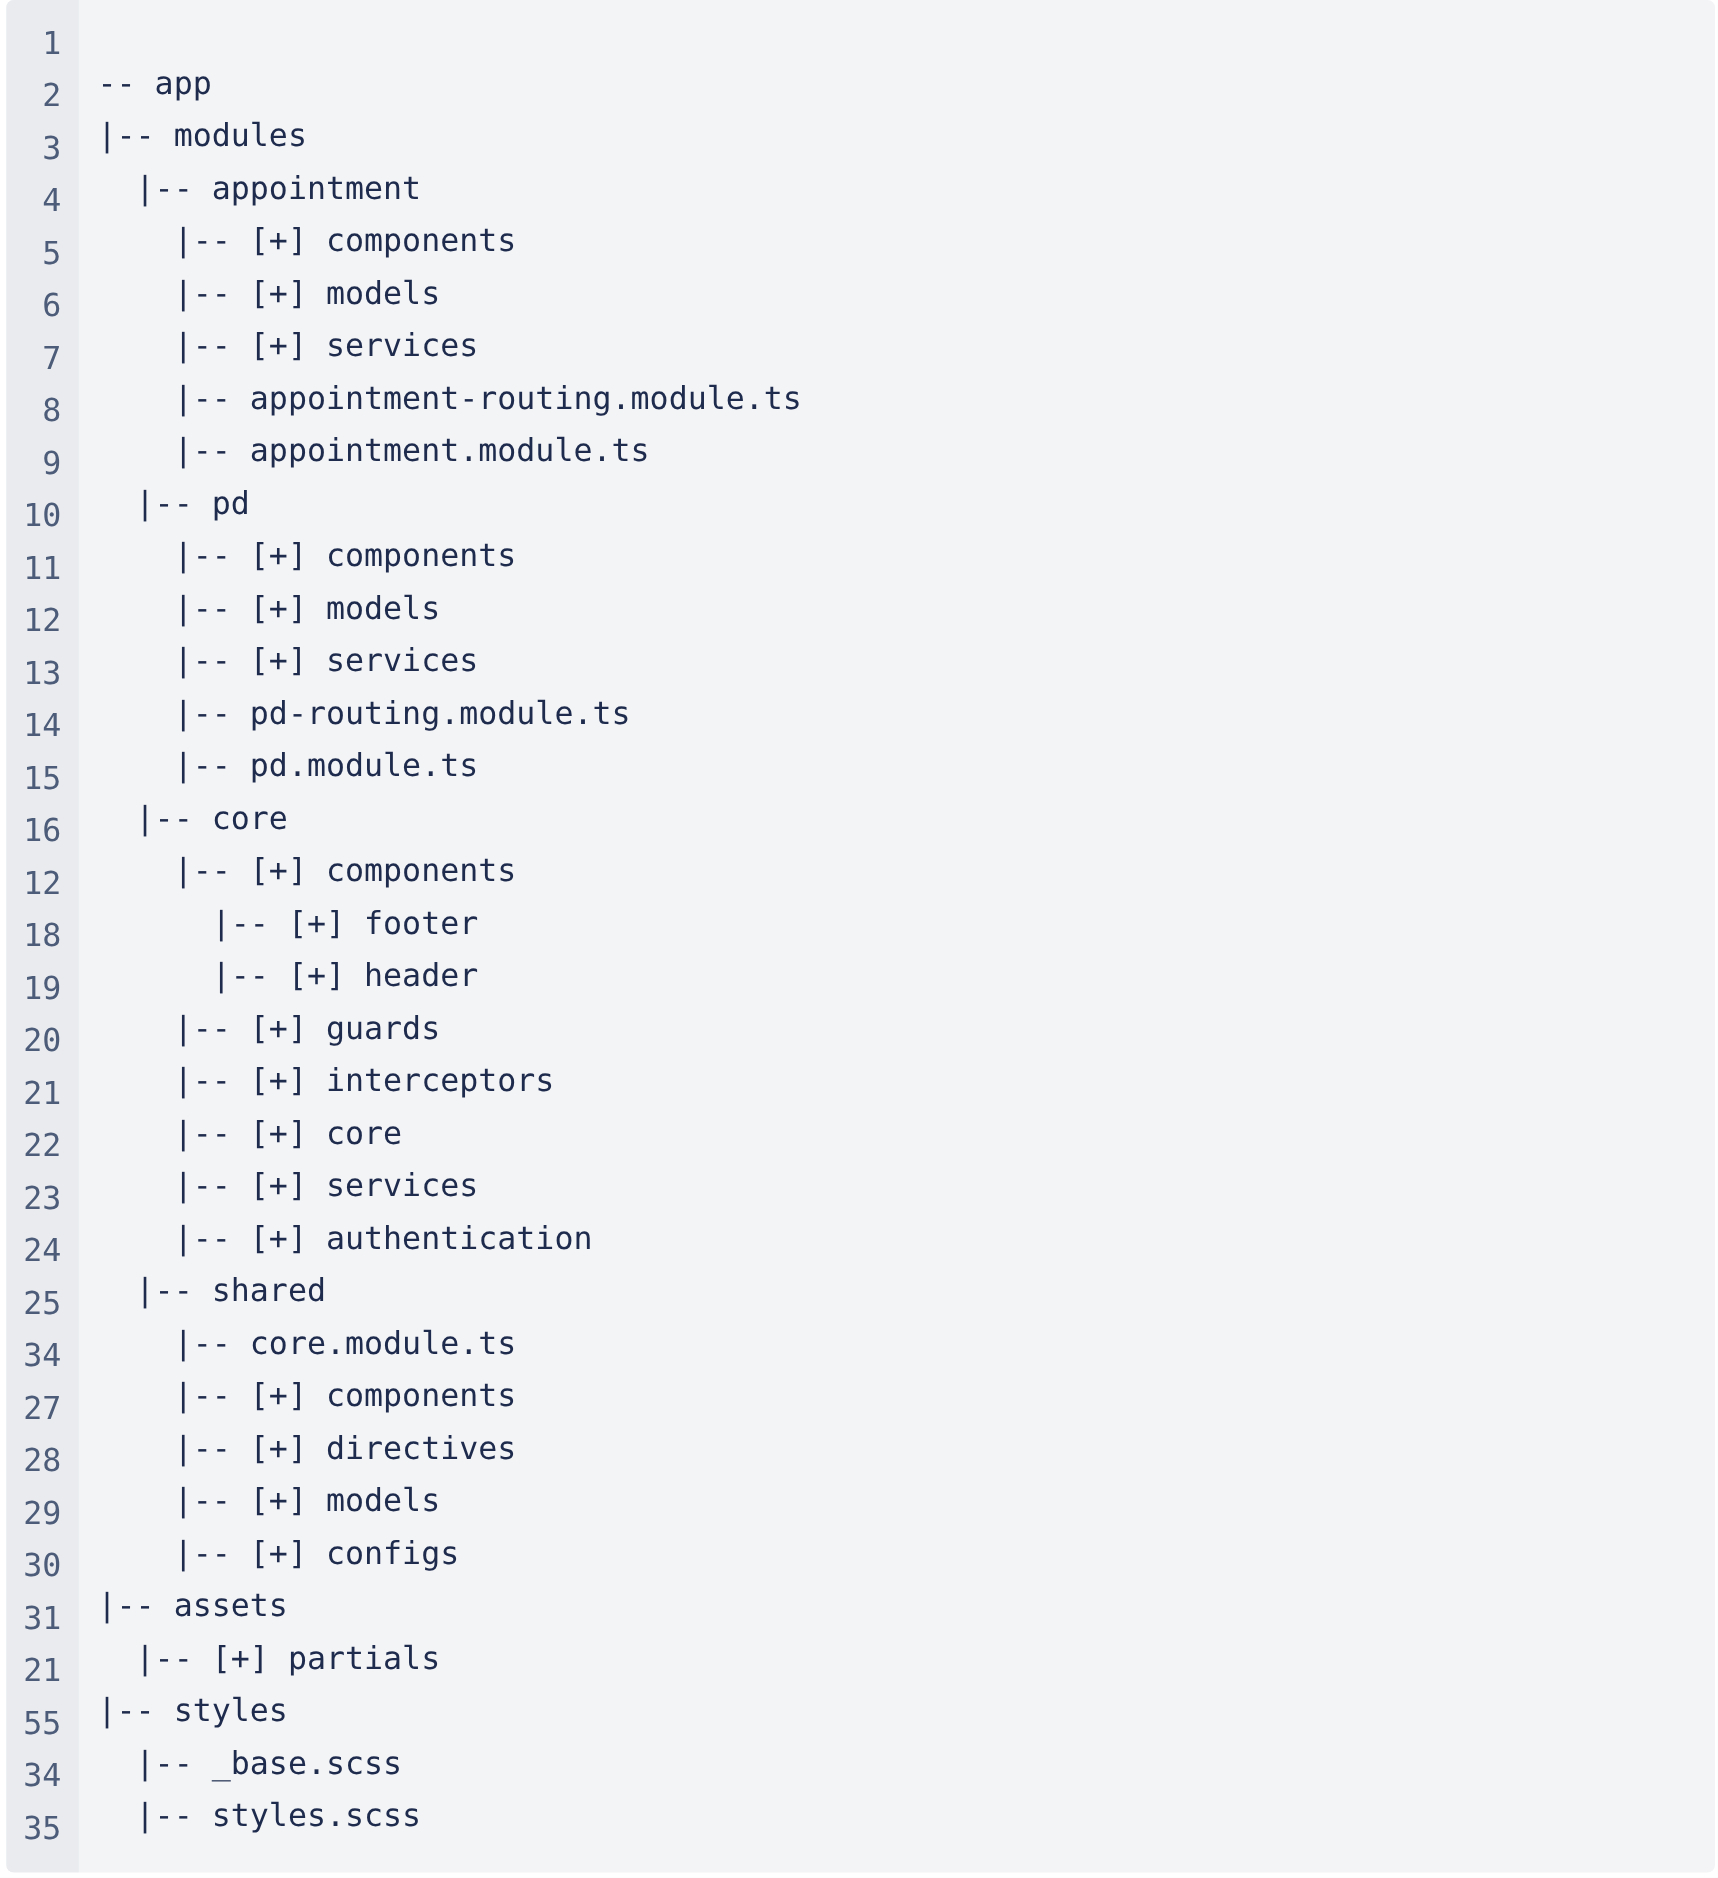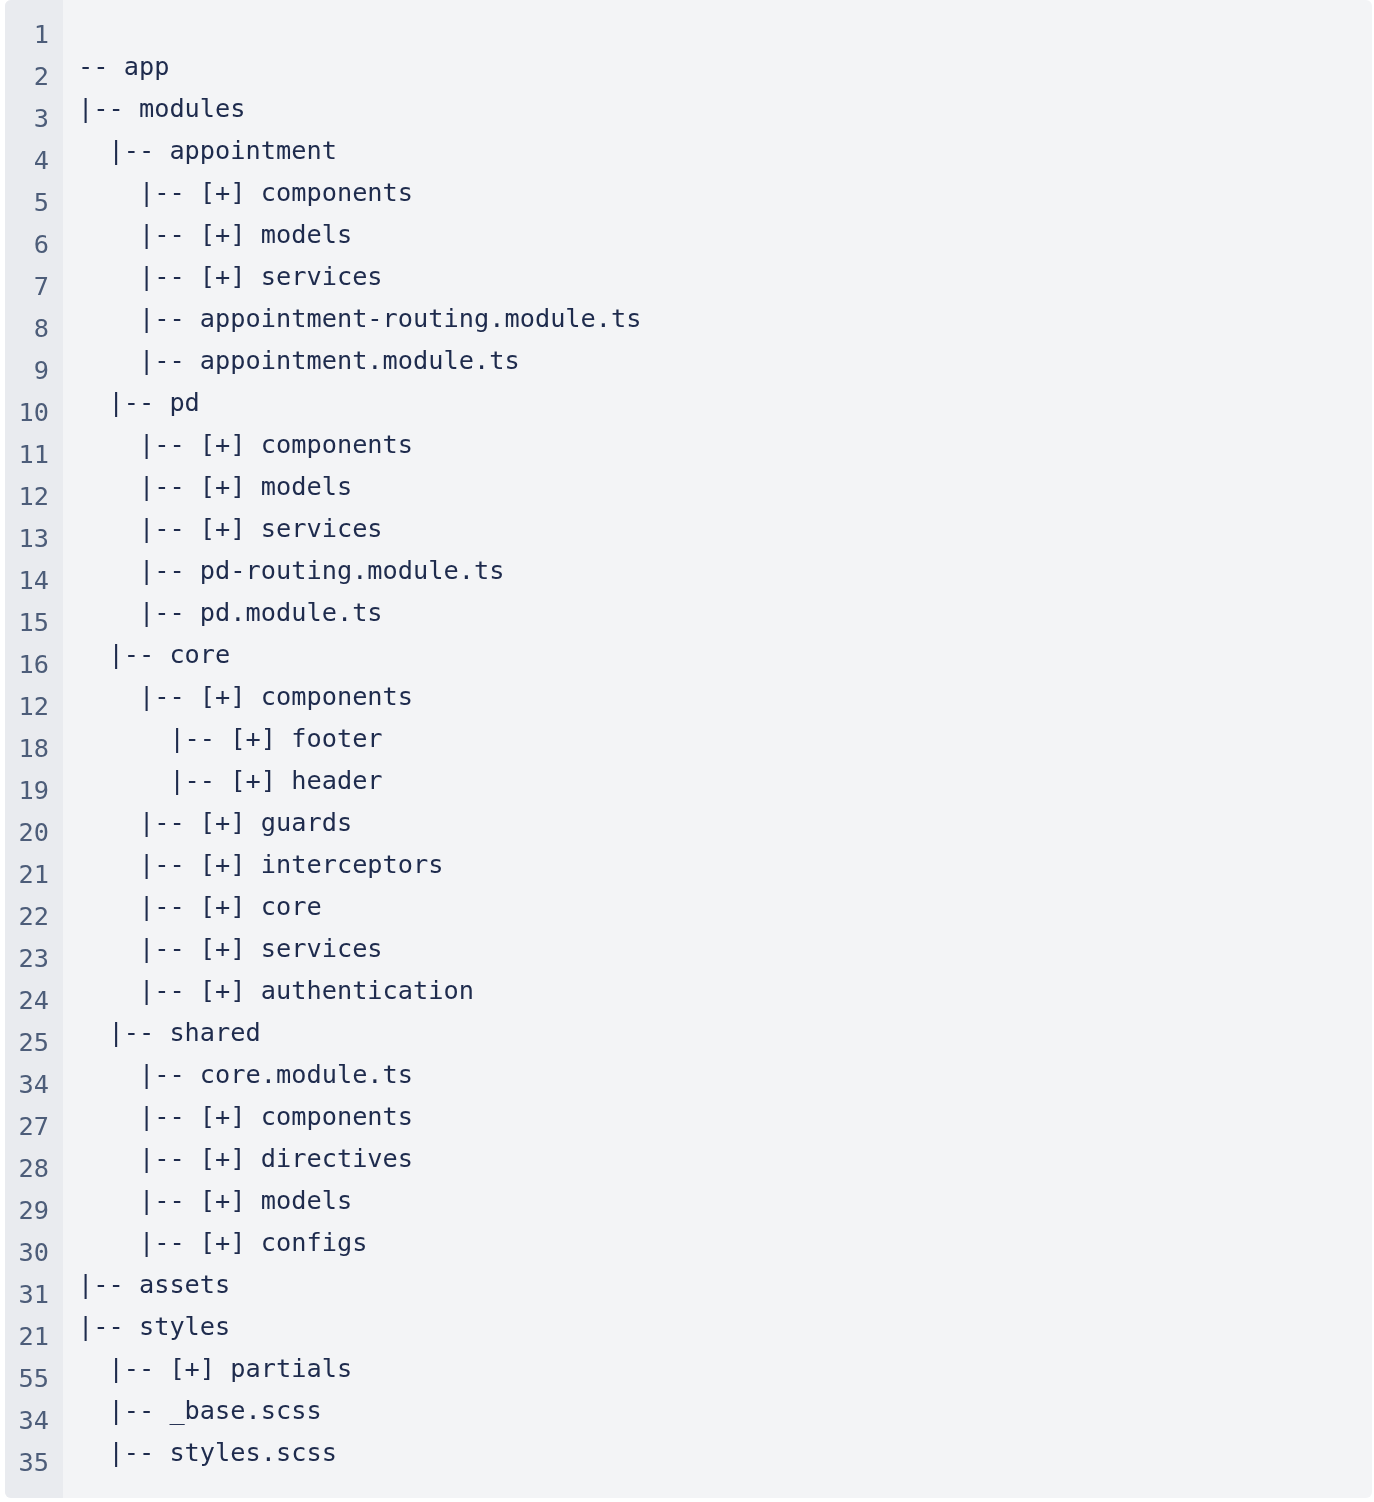--- a/index.html
+++ b/index.html
@@ -114,18 +114,18 @@
       <div class="code-line">    |-- [+] core</div>
       <div class="code-line">    |-- [+] services</div>
       <div class="code-line">    |-- [+] authentication</div>
       <div class="code-line">  |-- shared</div>
       <div class="code-line">    |-- core.module.ts</div>
       <div class="code-line">    |-- [+] components</div>
       <div class="code-line">    |-- [+] directives</div>
       <div class="code-line">    |-- [+] models</div>
       <div class="code-line">    |-- [+] configs</div>
       <div class="code-line">|-- assets</div>
+      <div class="code-line">  |-- [+] partials</div>
       <div class="code-line">|-- styles</div>
-      <div class="code-line">  |-- [+] partials</div>
       <div class="code-line">  |-- _base.scss</div>
       <div class="code-line">  |-- styles.scss</div>
     </div>
 </div>
 
 </body></html>

